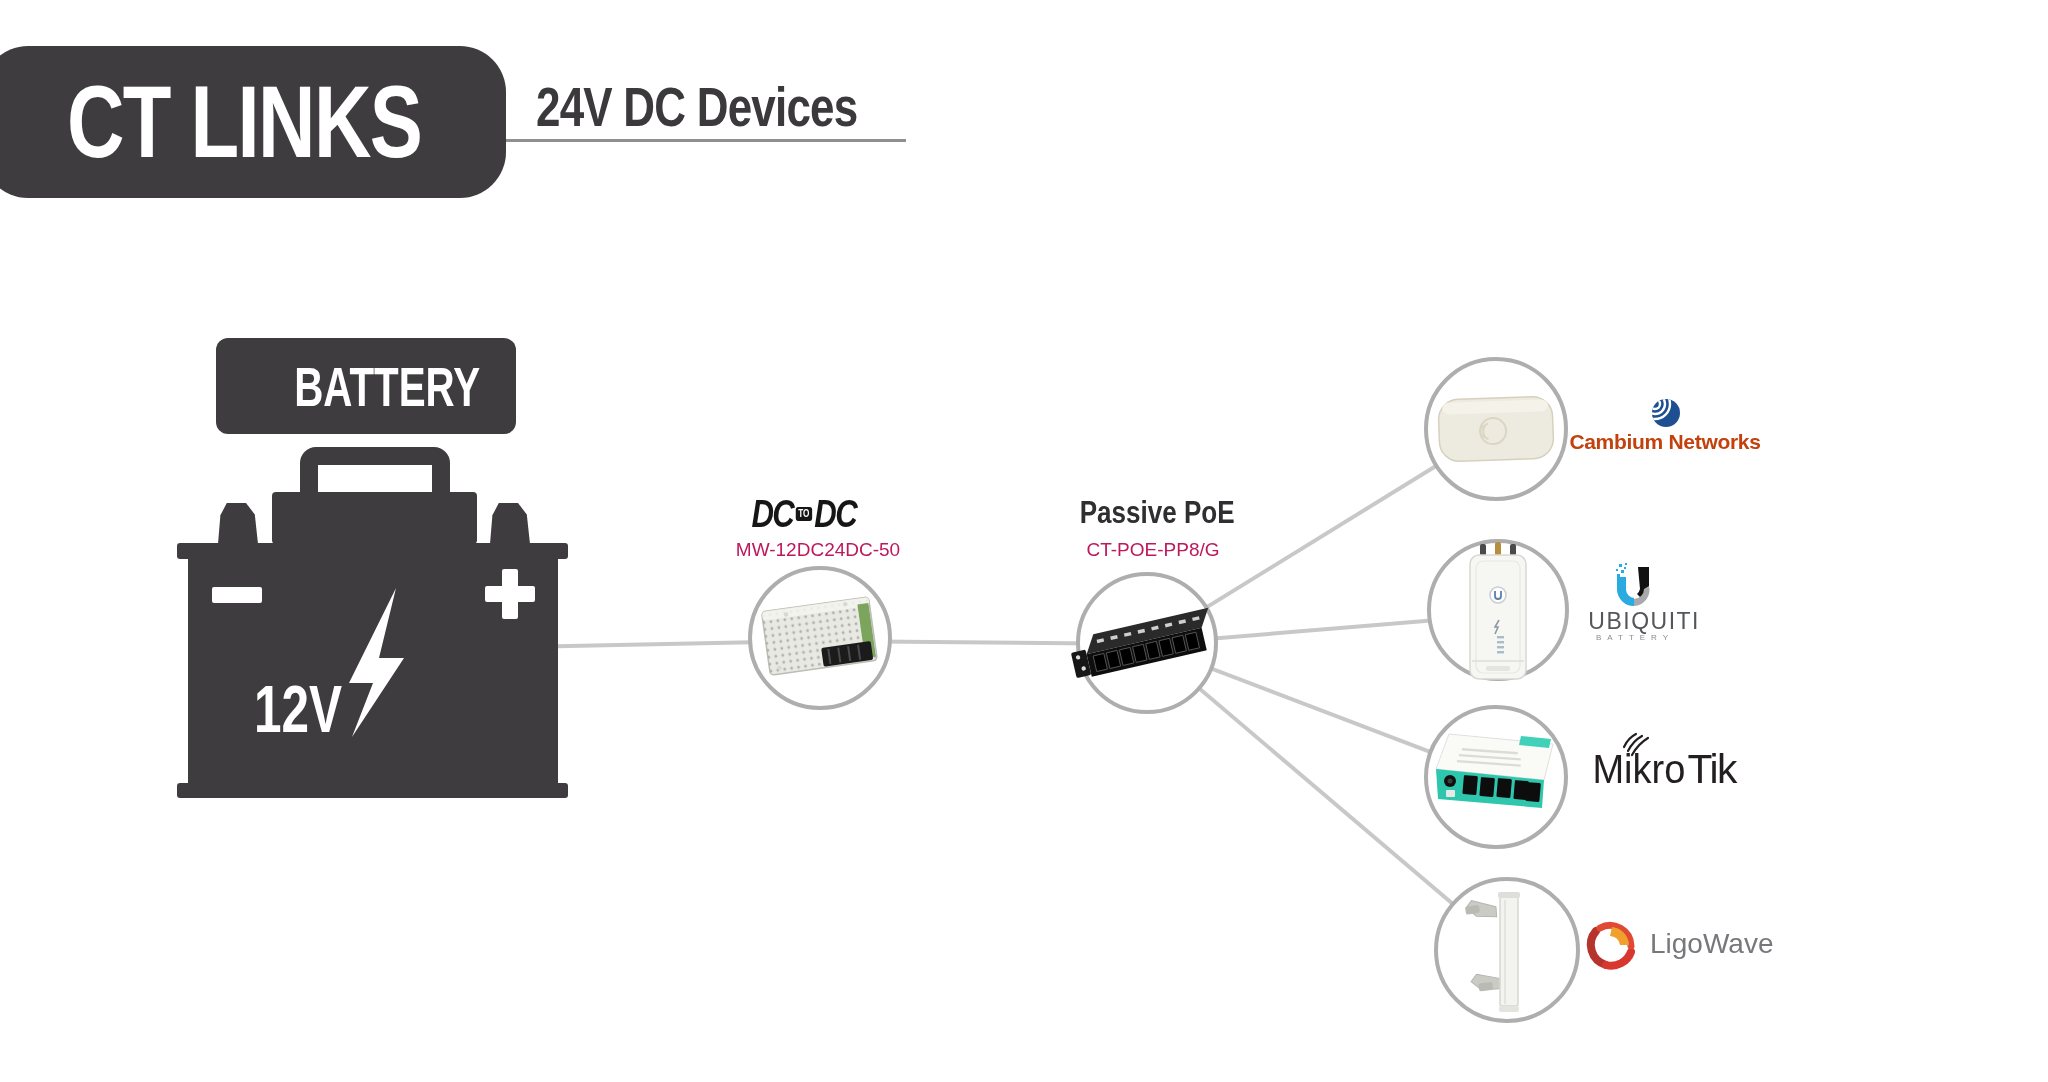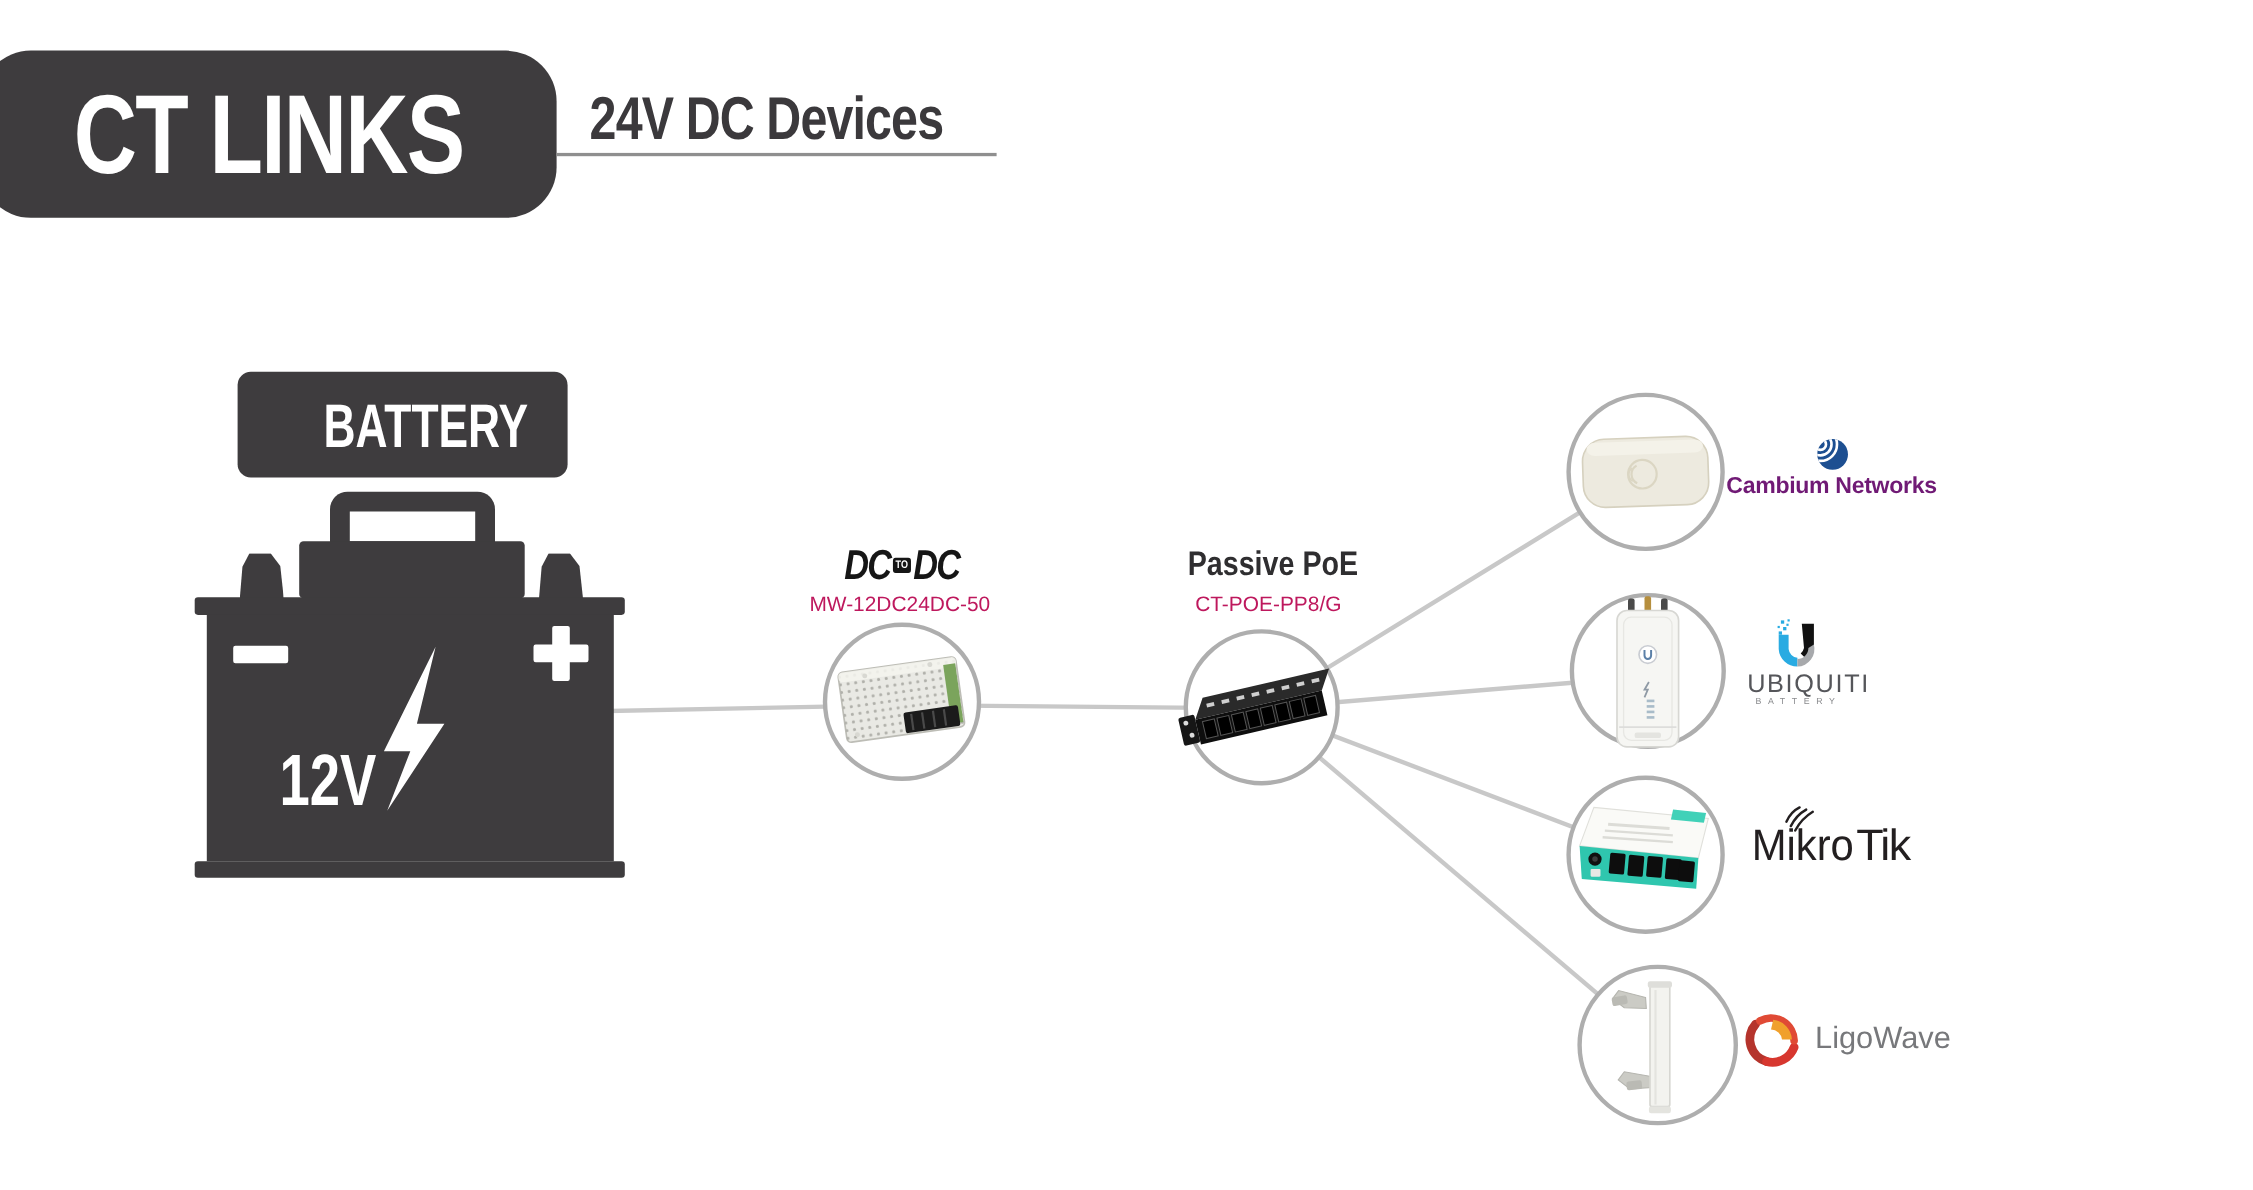--- a/index.html
+++ b/index.html
@@ -56,34 +56,34 @@
 
   
   .node-title{display:flex;align-items:flex-end;justify-content:center;}
   .node-title span{
     font-size:31px;font-weight:bold;color:#2f2e30;letter-spacing:0;
     transform:scaleX(.84);display:inline-block;white-space:nowrap;
   }
   .node-model{display:flex;align-items:center;justify-content:center;}
   .node-model span{font-size:19px;color:#be185d;white-space:nowrap;letter-spacing:0;}
 
-  .dcdc-logo{left:740px;top:496px;width:160px;height:36px;display:flex;align-items:center;justify-content:center;}
+  .dcdc-logo{left:740px;top:496px;width:160px;height:36px;display:flex;align-items:center;justify-content:flex-start;}
   .dcdc-logo .dcg{display:flex;align-items:center;transform:scaleX(.82);font-style:italic;font-weight:bold;}
   .dcdc-logo .dctext{font-size:38px;color:#161616;letter-spacing:-2px;}
   .dcdc-logo .tobox{
     background:#161616;color:#fff;font-size:10px;font-style:normal;
     padding:2px 3px;border-radius:3px;margin:0 3px;line-height:10px;font-weight:bold;
   }
   .dcdc-model{left:720px;top:538px;width:196px;height:24px;}
   .poe-title{left:1067px;top:498px;width:180px;height:33px;}
   .poe-model{left:1063px;top:538px;width:180px;height:24px;}
 
   
   .cambium-text{left:1580px;top:430px;width:170px;height:28px;display:flex;justify-content:center;}
-  .cambium-text span{font-size:21px;font-weight:bold;color:#701a75;letter-spacing:-0.3px;white-space:nowrap;}
+  .cambium-text span{font-size:21px;font-weight:bold;color:#c2410c;letter-spacing:-0.3px;white-space:nowrap;}
   .ubnt-name{left:1570px;top:608px;width:130px;display:flex;justify-content:flex-end;}
   .ubnt-name span{font-size:23px;color:#55565a;letter-spacing:1.5px;font-weight:normal;white-space:nowrap;}
   .ubnt-sub{left:1570px;top:633px;width:130px;display:flex;justify-content:center;}
   .ubnt-sub span{font-size:8px;color:#8a8b8e;letter-spacing:6px;white-space:nowrap;}
   .mikrotik-text{left:1590px;top:744px;width:180px;height:50px;display:flex;align-items:center;}
   .mikrotik-text .mt-light{font-size:40px;font-weight:normal;color:#231f20;letter-spacing:0px;transform:scaleX(.95);display:inline-block;}
   .mikrotik-text .mt-bold{font-size:40px;font-weight:normal;color:#231f20;letter-spacing:-1.5px;display:inline-block;transform:scaleX(1.02);}
   .ligowave-text{left:1650px;top:928px;width:110px;height:32px;display:flex;align-items:center;}
   .ligowave-text span{font-size:28px;color:#77787b;white-space:nowrap;letter-spacing:0;}
 </style>

